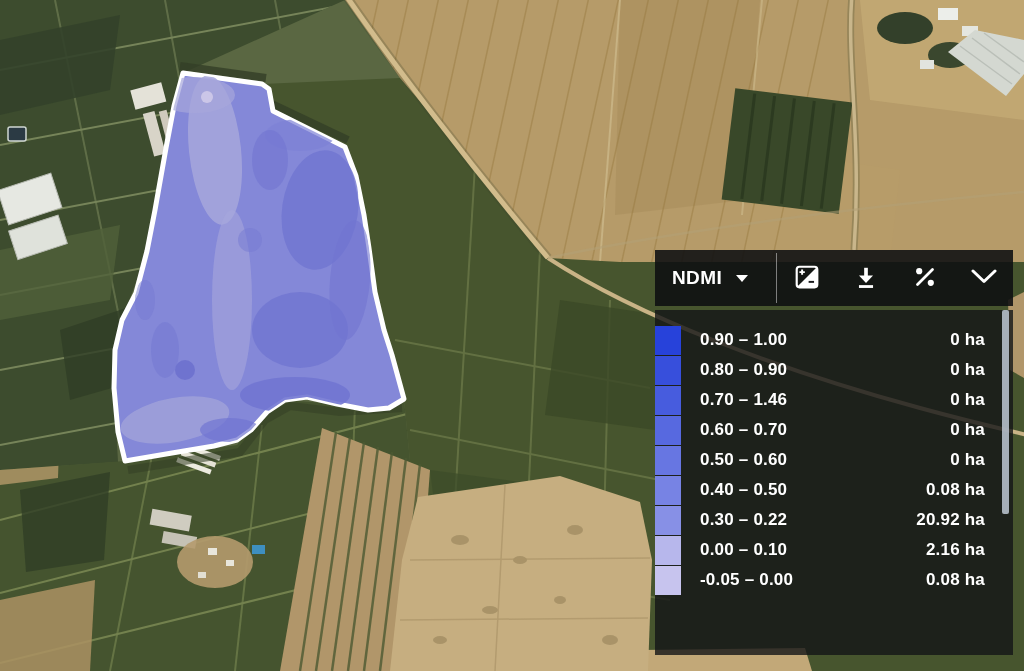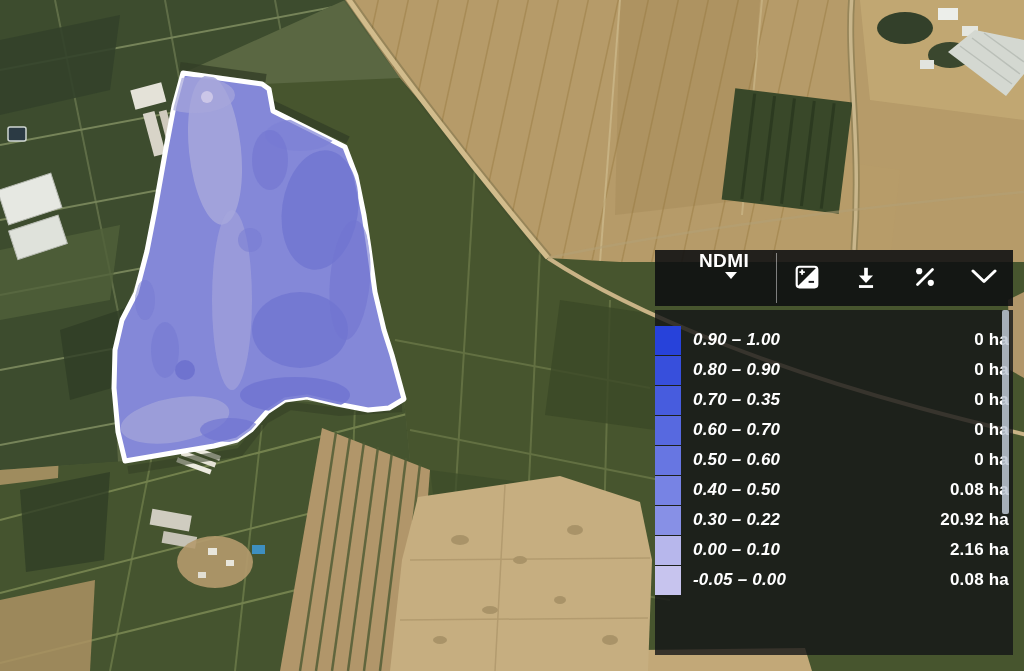--- a/index.html
+++ b/index.html
@@ -4,34 +4,34 @@
 <style>
   html,body{margin:0;padding:0;background:#222;}
   .stage{position:relative;width:1024px;height:671px;overflow:hidden;
          font-family:"Liberation Sans",sans-serif;-webkit-font-smoothing:antialiased;}
   .stage svg.map{position:absolute;left:0;top:0;display:block;}
 
   
   .panel{position:absolute;left:655px;top:250px;width:358px;color:#fff;}
   .panel-header{height:56px;background:rgba(14,15,17,0.88);display:flex;align-items:center;}
   .layer-select{width:121px;height:100%;display:flex;align-items:center;
-                padding-left:17px;box-sizing:border-box;cursor:pointer;flex-direction:column;}
+                padding-left:17px;box-sizing:border-box;cursor:pointer;}
   .layer-label{font-size:19px;font-weight:600;letter-spacing:.4px;}
   .caret{width:0;height:0;border-left:6px solid transparent;border-right:6px solid transparent;
          border-top:7px solid #fff;margin-left:14px;}
   .header-divider{width:1px;height:50px;background:rgba(255,255,255,0.45);}
   .toolbar{flex:1;height:100%;display:flex;}
   .tool-btn{flex:1;display:flex;align-items:center;justify-content:center;
             background:none;border:none;padding:0;cursor:pointer;}
   .legend{position:relative;margin-top:4px;width:358px;height:345px;box-sizing:border-box;
           padding-top:15px;background:rgba(19,20,23,0.80);}
   .legend-row{height:30px;display:flex;align-items:center;}
   .swatch{width:26px;height:29px;margin-top:1px;flex:none;}
-  .range{margin-left:12px;font-size:17px;font-weight:600;letter-spacing:.2px;font-style:italic;}
-  .area{margin-left:auto;padding-right:4px;font-size:17px;font-weight:600;letter-spacing:.2px;}
+  .range{margin-left:19px;font-size:17px;font-weight:600;letter-spacing:.2px;}
+  .area{margin-left:auto;padding-right:28px;font-size:17px;font-weight:600;letter-spacing:.2px;}
   .scroll-thumb{position:absolute;right:4px;top:0;width:7px;height:204px;
                 background:rgba(190,200,211,0.85);border-radius:2px;}
 </style>
 </head>
 <body>
 
 <div class="stage">
 
 <svg class="map" width="1024" height="671" viewBox="0 0 1024 671">
   <defs>
@@ -312,21 +312,21 @@
   </div>
 
   <div class="legend-row">
     <span class="swatch" style="background: rgb(55, 79, 220);"></span>
     <span class="range">0.80 – 0.90</span>
     <span class="area">0 ha</span>
   </div>
 
   <div class="legend-row">
     <span class="swatch" style="background: rgb(71, 92, 222);"></span>
-    <span class="range">0.70 – 0.35</span>
+    <span class="range">0.70 – 1.46</span>
     <span class="area">0 ha</span>
   </div>
 
   <div class="legend-row">
     <span class="swatch" style="background: rgb(87, 105, 224);"></span>
     <span class="range">0.60 – 0.70</span>
     <span class="area">0 ha</span>
   </div>
 
   <div class="legend-row">

